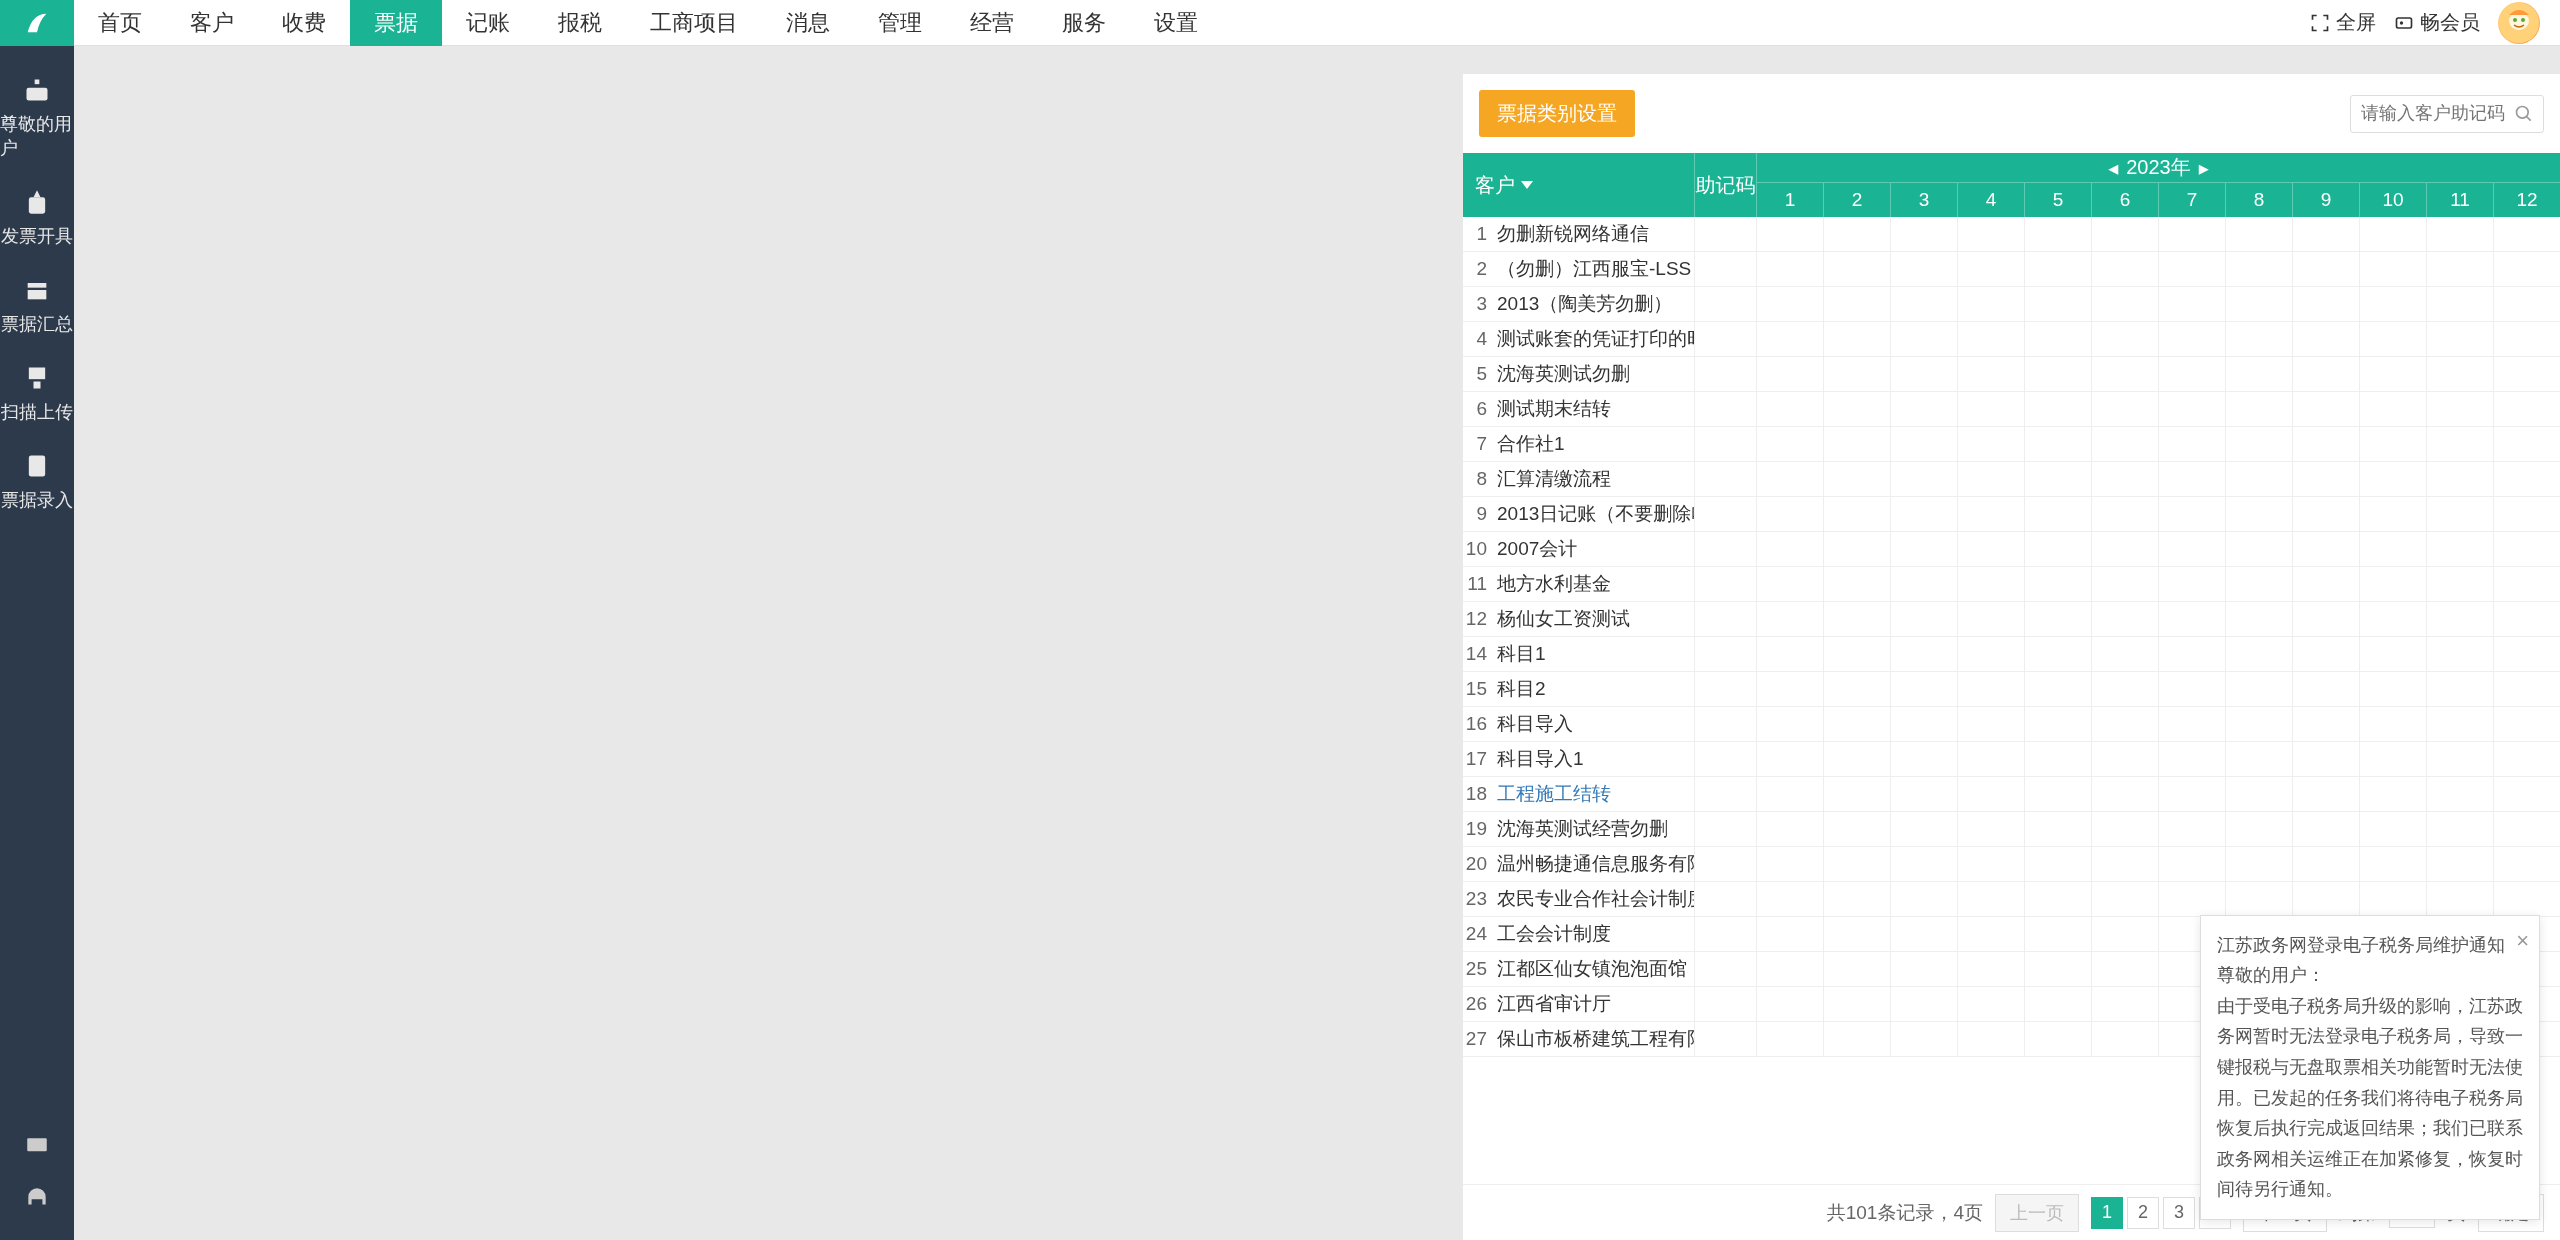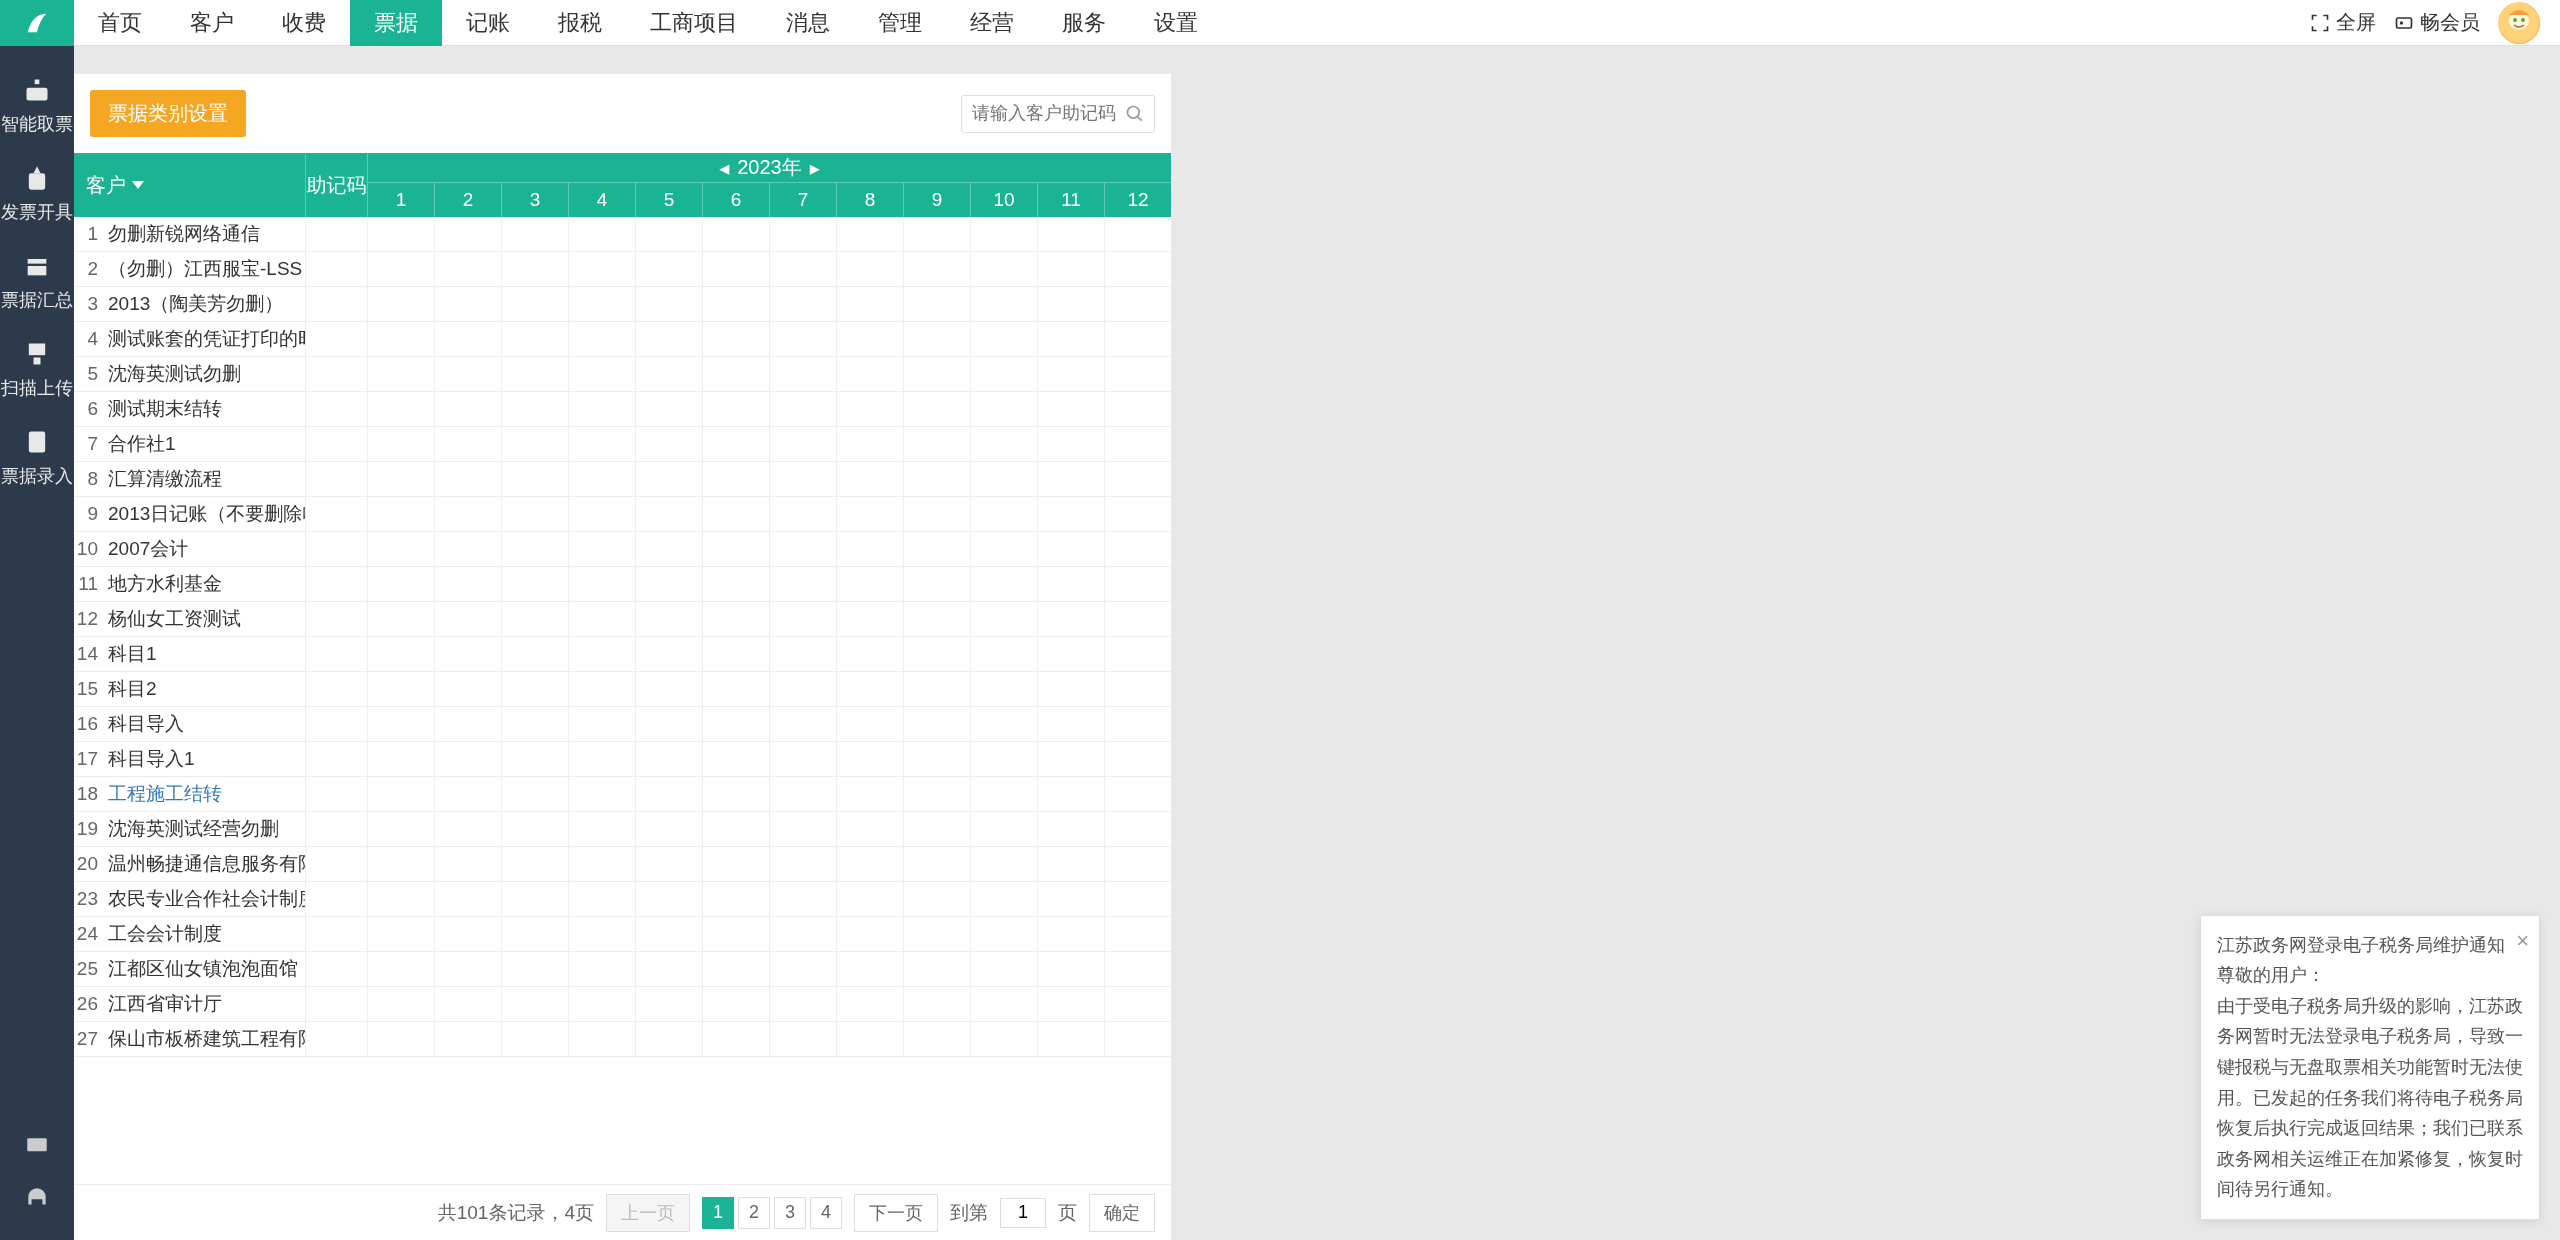--- a/index.html
+++ b/index.html
@@ -11,21 +11,21 @@
 .nav-item{padding:0 24px;height:46px;line-height:46px;font-size:22px;color:#333;cursor:pointer}
 .nav-item.active{background:#1ab394;color:#fff}
 .top-right{margin-left:auto;display:flex;align-items:center;gap:18px;padding-right:20px;font-size:20px;color:#333}
 .tr-item{display:flex;align-items:center;gap:6px;cursor:pointer}
 .avatar{width:42px;height:42px;border-radius:50%;background:linear-gradient(135deg,#ffd890,#ff9a3c);display:flex;align-items:center;justify-content:center;overflow:hidden}
 .sidebar{position:absolute;top:46px;left:0;width:74px;bottom:0;background:#2d3a4b;display:flex;flex-direction:column;align-items:center;padding-top:16px}
 .sb-item{width:74px;display:flex;flex-direction:column;align-items:center;gap:8px;padding:14px 0;cursor:pointer;color:#e8e8e8;font-size:18px}
 .sb-item svg{width:28px;height:28px;fill:#e8e8e8}
 .sb-bottom{margin-top:auto;padding-bottom:30px;display:flex;flex-direction:column;gap:24px}
 .sb-bottom svg{width:26px;height:26px;fill:#ccc;cursor:pointer}
-.main{position:absolute;top:46px;left:74px;right:0;bottom:0;display:flex;justify-content:flex-start;padding-top:28px}
+.main{position:absolute;top:46px;left:74px;right:0;bottom:0;display:flex;justify-content:flex-end;padding-top:28px}
 .panel{width:1097px;background:#fff;display:flex;flex-direction:column}
 .panel-top{display:flex;align-items:center;justify-content:space-between;padding:16px 16px 16px 16px}
 .btn-orange{background:#f5a623;color:#fff;border:none;padding:10px 18px;font-size:20px;border-radius:3px;cursor:pointer}
 .search-wrap{position:relative;width:194px}
 .search-wrap input{width:100%;height:38px;border:1px solid #ddd;border-radius:3px;padding:0 38px 0 10px;font-size:18px;color:#999}
 .search-wrap svg{position:absolute;right:10px;top:9px;width:20px;height:20px;fill:#999}
 .thead{display:flex;background:#1ab394;color:#fff;font-size:20px}
 .th-cust{width:232px;display:flex;align-items:center;padding-left:12px;border-right:1px solid rgba(255,255,255,.3)}
 .th-code{width:62px;display:flex;align-items:center;justify-content:center;border-right:1px solid rgba(255,255,255,.3)}
 .th-year-wrap{flex:1;display:flex;flex-direction:column}
@@ -103,21 +103,21 @@
     </div>
   </div>
 </div>
 
 <div class="sidebar" id="sidebar">
   <div class="sb-item">
       <svg viewBox="0 0 24 24">
         <rect x="10" y="3" width="4" height="4"></rect>
         <rect x="3" y="10" width="18" height="11" rx="2"></rect>
       </svg>
-      <span>智能取票</span>
+      <span>尊敬的用户</span>
     </div>
     <div class="sb-item">
       <svg viewBox="0 0 24 24">
         <path d="M12 2l3 6h-6z"></path>
         <rect x="5" y="8" width="14" height="14" rx="2"></rect>
       </svg>
       <span>发票开具</span>
     </div>
     <div class="sb-item">
       <svg viewBox="0 0 24 24">

